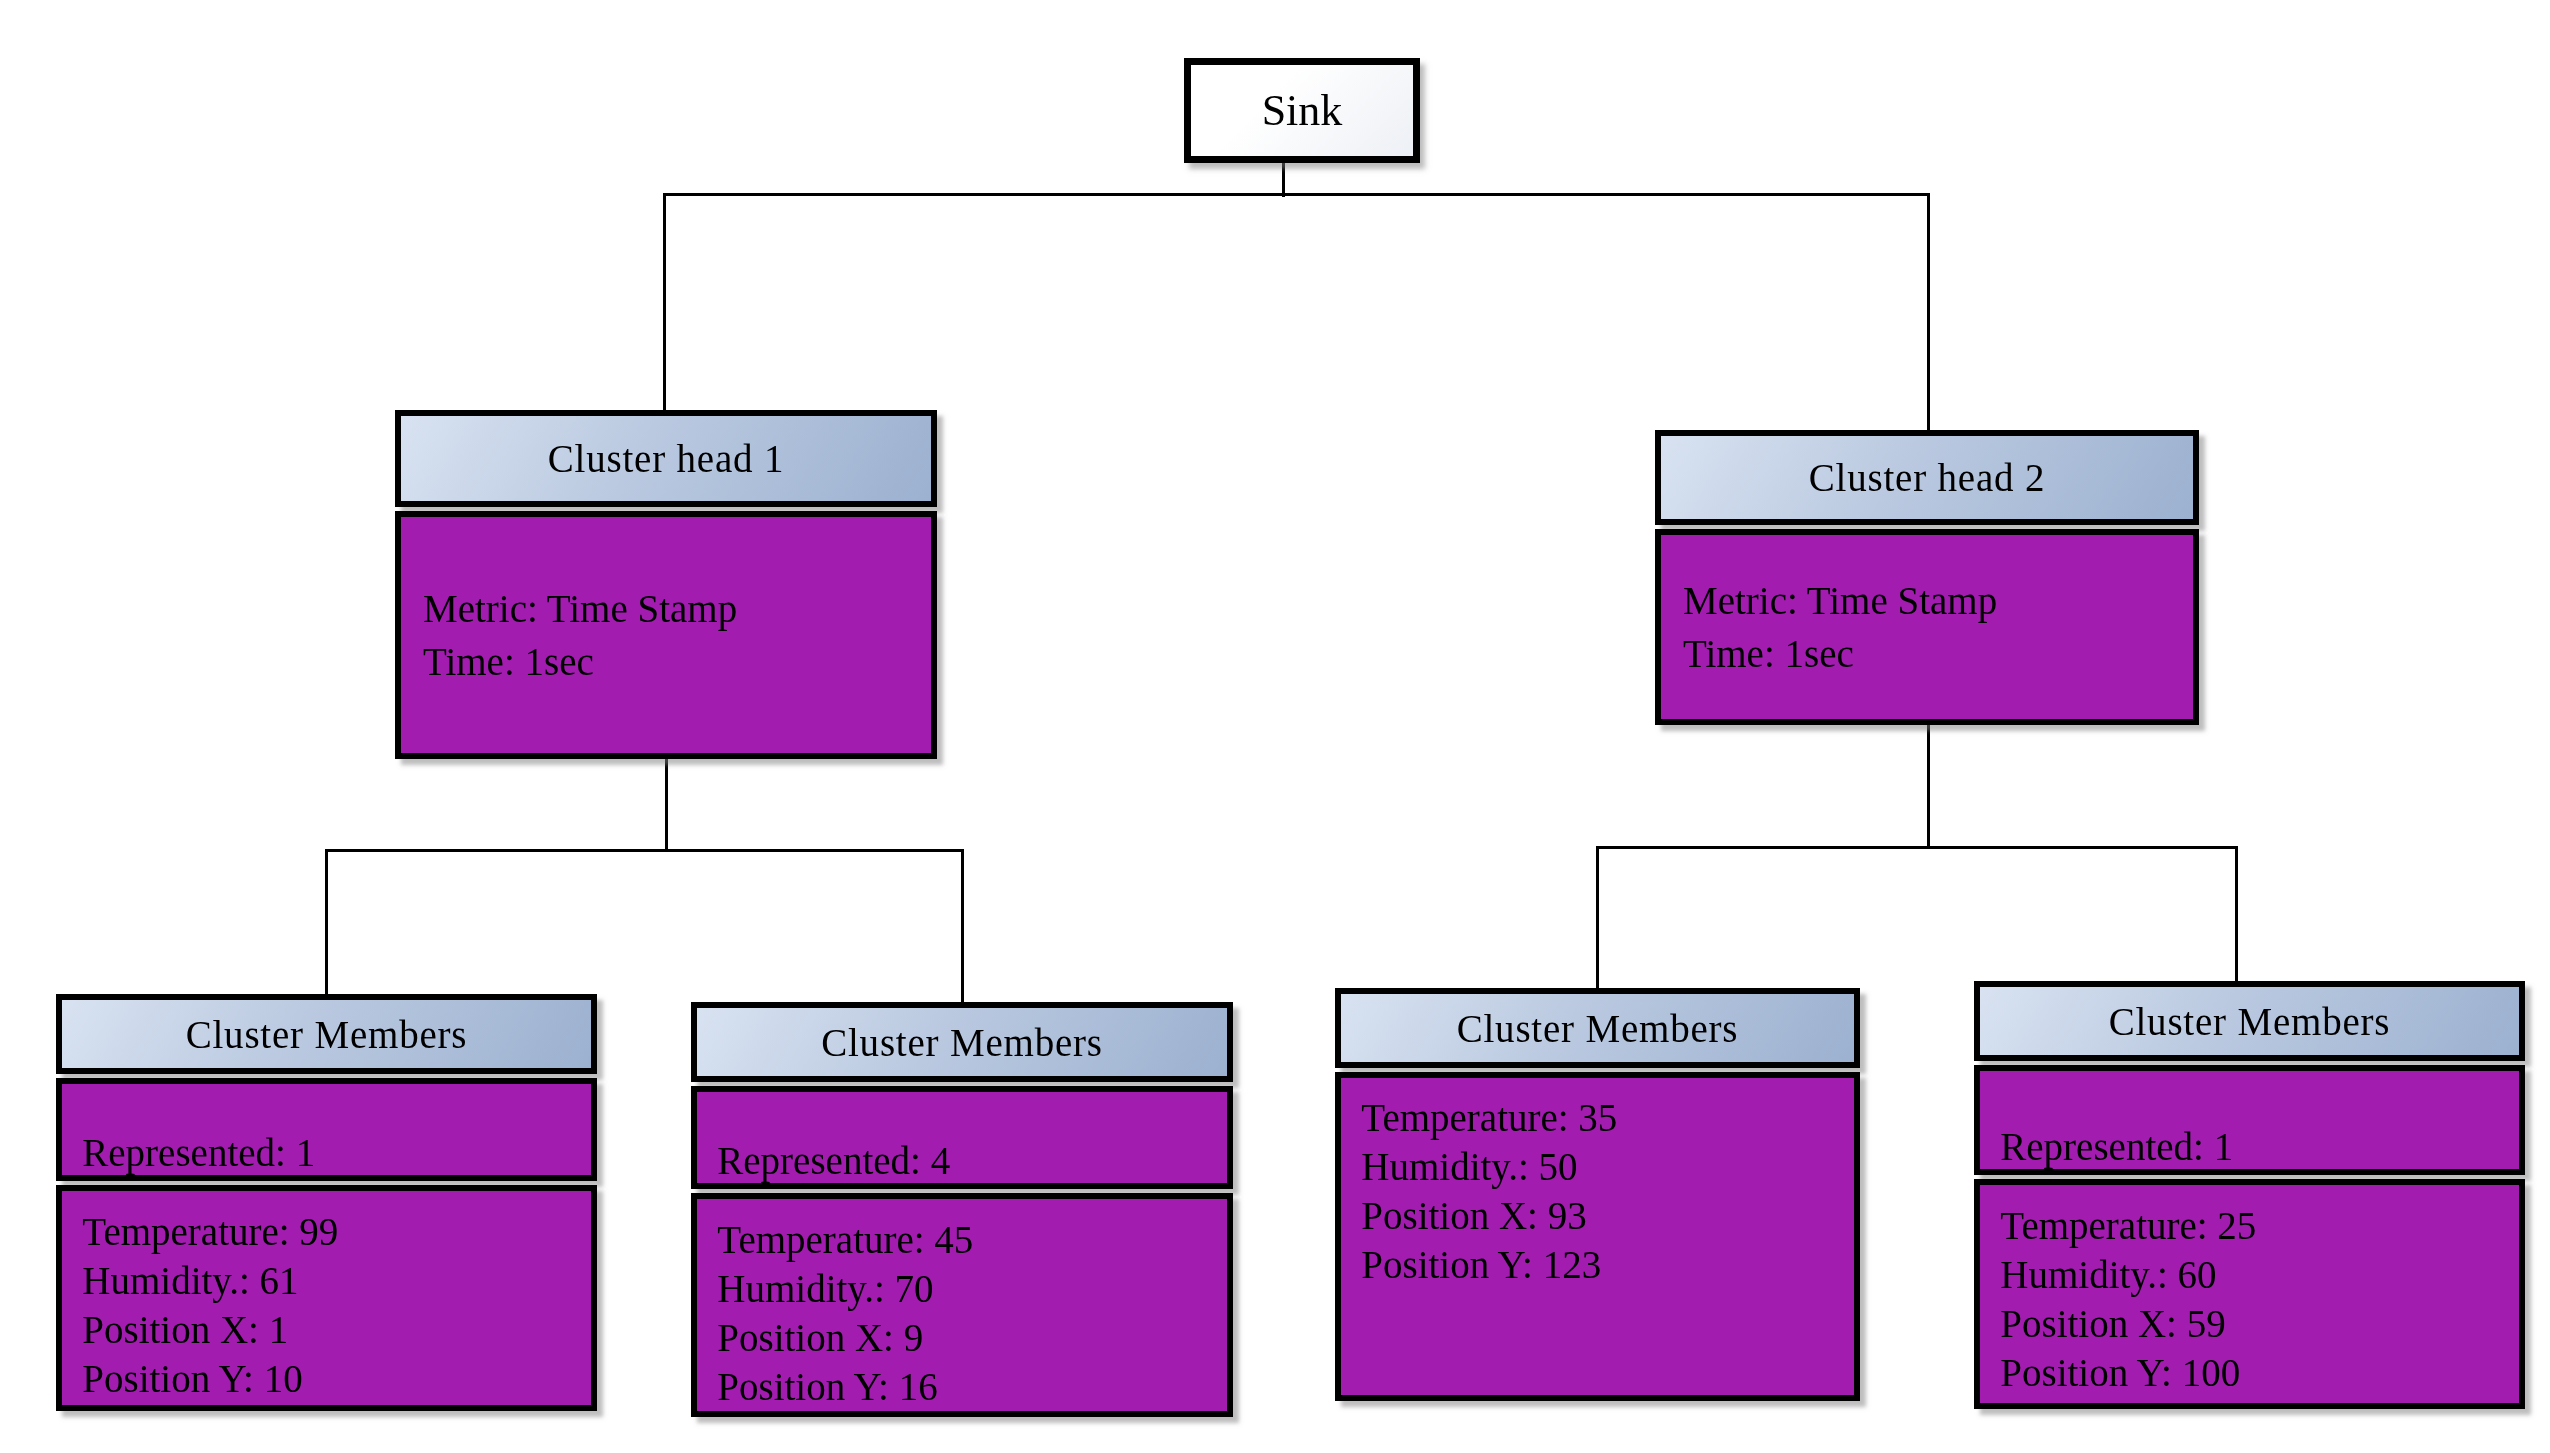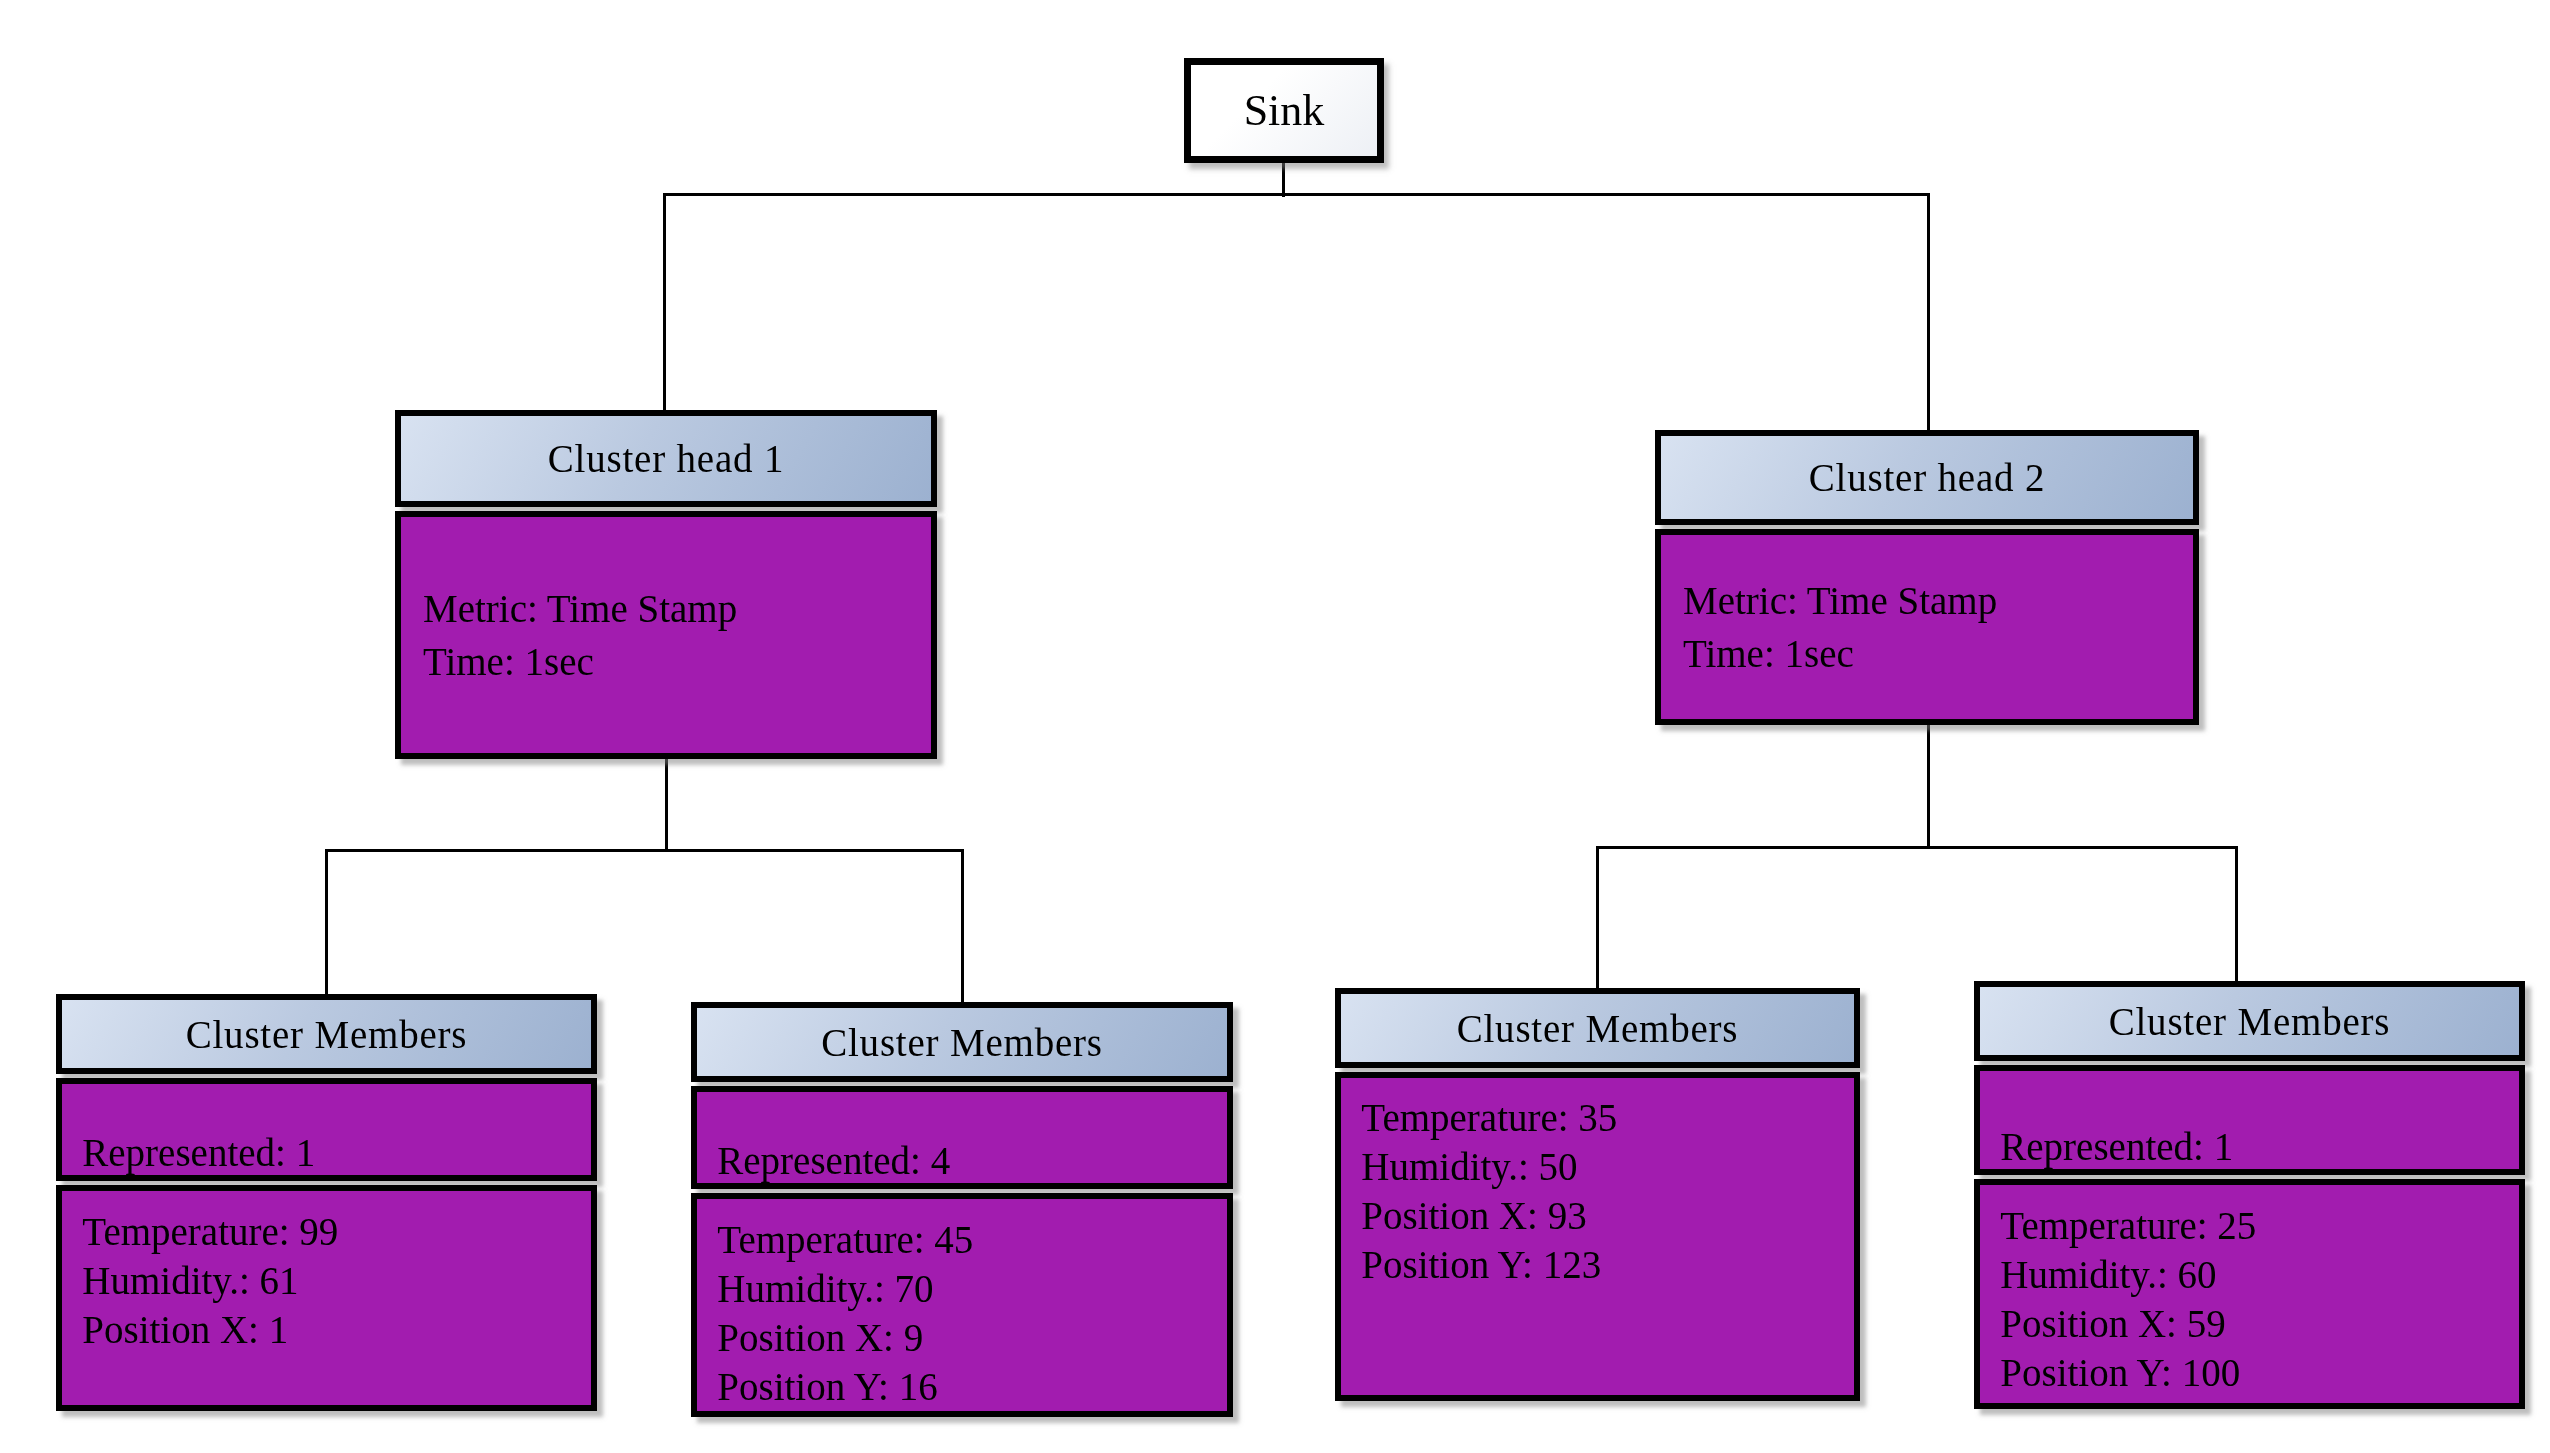--- a/index.html
+++ b/index.html
@@ -49,21 +49,21 @@
   <div class="conn" style="left:665px;top:705px;width:3.4px;height:147px;"></div>
   <div class="conn" style="left:325px;top:849px;width:639px;height:3.4px;"></div>
   <div class="conn" style="left:325px;top:849px;width:3.4px;height:146px;"></div>
   <div class="conn" style="left:961px;top:849px;width:3.4px;height:153px;"></div>
 
   <div class="conn" style="left:1927px;top:725px;width:3.4px;height:124px;"></div>
   <div class="conn" style="left:1596px;top:846px;width:642px;height:3.4px;"></div>
   <div class="conn" style="left:1596px;top:846px;width:3.4px;height:142px;"></div>
   <div class="conn" style="left:2235px;top:846px;width:3.4px;height:136px;"></div>
 
-  <div class="node sink" style="left:1184px;top:58px;width:200px;height:105px;">
+  <div class="node sink" style="left:1184px;top:58px;width:236px;height:105px;">
     <span>Sink</span>
   </div>
 
   <div class="node" style="left:395px;top:410px;width:542px;height:349px;">
     <div class="sec grad hdr" style="height:97px;margin-bottom:4.2px;">
       <span>Cluster head 1</span>
     </div>
     <div class="sec ch-body">
       <div>Metric: Time Stamp</div>
       <div>Time: 1sec</div>
@@ -84,20 +84,21 @@
     <div class="sec grad hdr m-hdr">
       <span>Cluster Members</span>
     </div>
     <div class="sec m-rep">
       <span>Represented: 1</span>
     </div>
     <div class="sec m-attrs">
       <div>Temperature: 99</div>
       <div>Humidity.: 61</div>
       <div>Position X: 1</div>
+      <div>Position Y: 10</div>
     </div>
   </div>
 
   <div class="node" style="left:691px;top:1002px;width:542px;height:415px;">
     <div class="sec grad hdr m-hdr">
       <span>Cluster Members</span>
     </div>
     <div class="sec m-rep">
       <span>Represented: 4</span>
     </div>

